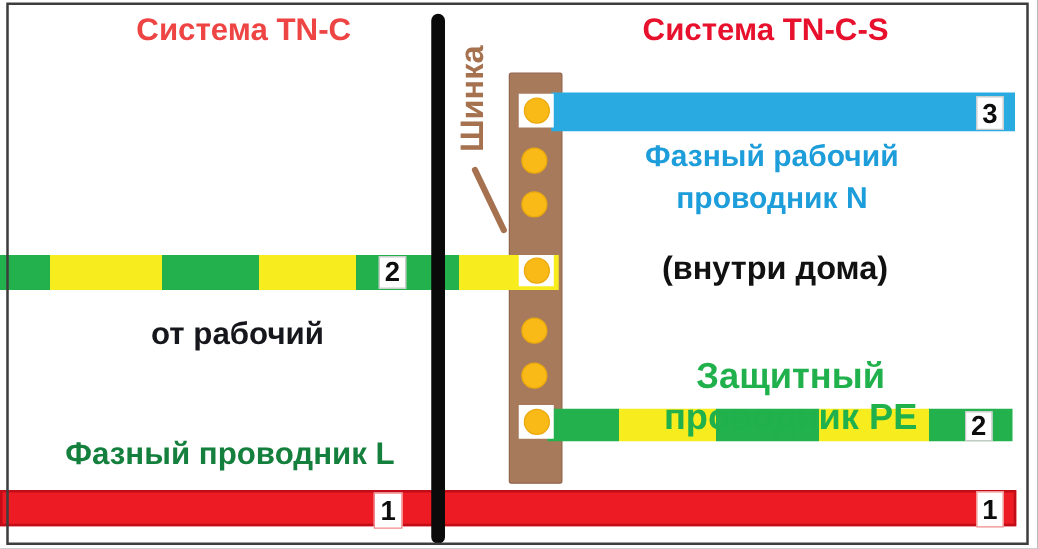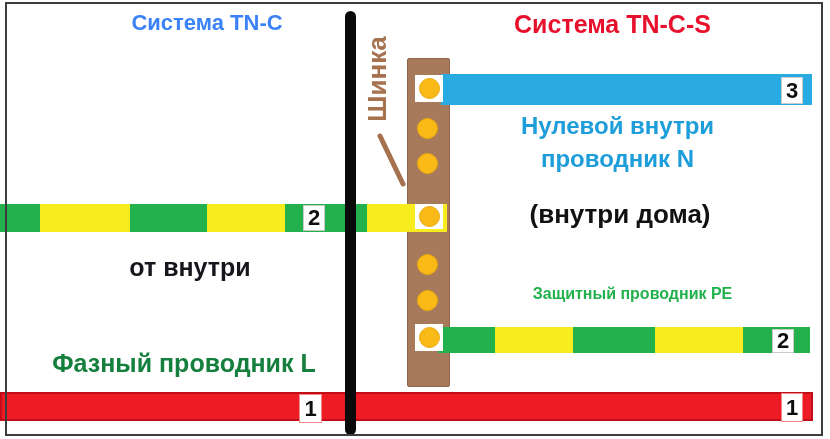--- a/index.html
+++ b/index.html
@@ -29,27 +29,27 @@
   
   .marker{background:#ffffff;color:#0d0d0d;font-size:22px;line-height:1;
     display:flex;align-items:center;justify-content:center;z-index:25;border:1px solid #c9c9c9;box-sizing:border-box;}
   .m-pen{left:303px;top:205px;width:22px;height:26px;}
   .m-neutral{left:781px;top:77px;width:22px;height:27px;}
   .m-pe{left:772px;top:329px;width:22px;height:24px;}
   .m-phase-left{left:299px;top:394px;width:23px;height:29px;border-color:#f08a8a;}
   .m-phase-right{left:781px;top:393px;width:22px;height:29px;border-color:#f08a8a;}
   
   .txt{z-index:35;text-align:center;}
-  .title-left{left:42px;width:330px;top:10px;font-size:22px;color:#3b82f6;}
+  .title-left{left:30px;width:330px;top:10px;font-size:25px;color:#ef4444;}
   .title-right{left:460px;width:305px;top:10px;font-size:25px;color:#e8112d;}
   .pen-label{left:54px;width:280px;top:162px;font-size:23px;color:#b5804f;}
   .neutral-label{left:465px;width:305px;top:109px;font-size:24px;color:#1d9dd9;line-height:33px;}
   .inside-note{left:470px;width:300px;top:199px;font-size:26px;color:#111111;}
   .external-note{left:50px;width:280px;top:249px;font-size:25px;color:#16161d;line-height:37px;}
-  .pe-label{left:480px;width:305px;top:285px;font-size:16px;color:#21b14c;}
+  .pe-label{left:480px;width:305px;top:285px;font-size:29px;color:#21b14c;}
   .phase-label{left:44px;width:280px;top:349px;font-size:25px;color:#15803d;}
   .busbar-label{left:330px;top:64px;width:94px;height:30px;transform:rotate(-90deg);
     font-size:26px;color:#a5714f;text-align:center;line-height:30px;z-index:15;}
   .pointer-svg{left:0;top:0;width:830px;height:439px;z-index:14;pointer-events:none;}
 </style>
 </head>
 <body>
 
 <div class="canvas">
 
@@ -83,24 +83,24 @@
   <div class="abs divider"></div>
 
   <div class="abs txt busbar-label">Шинка</div>
   <svg class="abs pointer-svg" viewBox="0 0 830 439" xmlns="http://www.w3.org/2000/svg">
     <line x1="380" y1="136" x2="403" y2="184" stroke="#a5714f" stroke-width="5" stroke-linecap="round"></line>
   </svg>
 
   <div class="abs txt title-left">Система TN-C</div>
   <div class="abs txt title-right">Система TN-C-S</div>
   <div class="abs txt neutral-label">
-    <div>Нулевой внутри</div>
+    <div>Фазный рабочий</div>
     <div>проводник N</div>
   </div>
   <div class="abs txt inside-note">(внутри дома)</div>
   <div class="abs txt external-note">
-    <div>от внутри</div>
+    <div>от рабочий</div>
   </div>
   <div class="abs txt pe-label">Защитный проводник PE</div>
   <div class="abs txt phase-label">Фазный проводник L</div>
 
   <div class="abs frame"></div>
 </div>
 
 </body></html>

